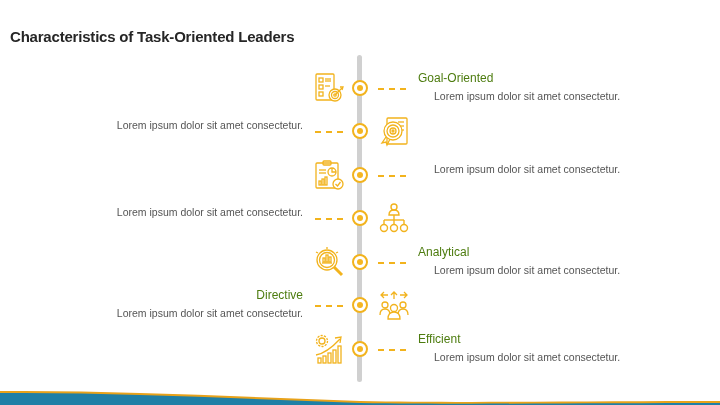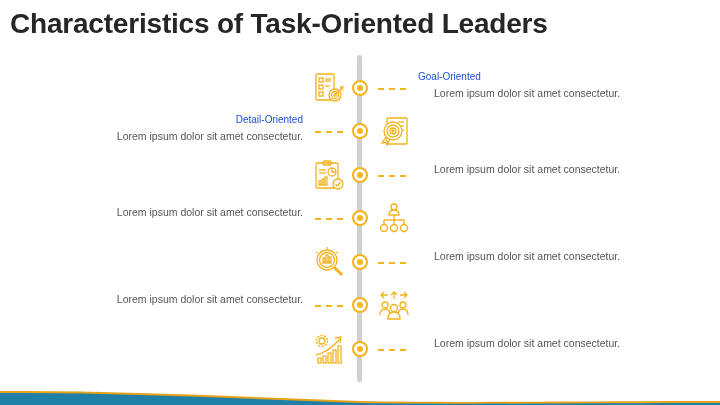--- a/index.html
+++ b/index.html
@@ -1,25 +1,25 @@
 <!DOCTYPE html>
 <html><head>
 <meta charset="utf-8">
 <style>
   html, body { margin:0; padding:0; }
   body { width:720px; height:405px; position:relative; overflow:hidden; background:#ffffff; font-family:"Liberation Sans", sans-serif; }
-  .title { position:absolute; left:10px; top:8px; font-size:28px; font-weight:bold; color:#262626; letter-spacing:-0.2px; white-space:nowrap; }
+  .title { position:absolute; left:10px; top:28px; font-size:15px; font-weight:bold; color:#262626; letter-spacing:-0.2px; white-space:nowrap; }
   .spine { position:absolute; left:357px; top:55px; width:5px; height:327px; background:#d0d0d0; border-radius:3px; }
   .node { position:absolute; width:16px; height:16px; border:2px solid #f2b31d; border-radius:50%; background:#fff; box-sizing:border-box; }
   .node::after { content:""; position:absolute; left:3px; top:3px; width:6px; height:6px; border-radius:50%; background:#f5b622; }
   .dash { position:absolute; height:0; border-top:2px dashed #f2b31d; width:28px; }
   .icon { position:absolute; width:32px; height:32px; }
   .icon svg { width:100%; height:100%; }
   .item { position:absolute; width:240px; }
-  .item .head { font-size:10px; color:#1d4ed8; white-space:nowrap; }
+  .item .head { font-size:12px; color:#4d7c0f; white-space:nowrap; }
   .item .desc { font-size:10.5px; color:#555; margin-top:5px; white-space:nowrap;padding-left:16px; }
   .item.right { left:418px; text-align:left; }
   .item.left { left:63px; text-align:right; }
   .footer { position:absolute; left:0; bottom:0; width:720px; height:24px; }
 </style>
 </head>
 <body>
 
 <div class="title">Characteristics of Task-Oriented Leaders</div>
 
@@ -57,21 +57,20 @@
       <line x1="22" y1="11" x2="26" y2="11"></line>
       <line x1="23" y1="15" x2="26" y2="15"></line>
     <circle cx="15" cy="16" r="9" fill="#fff"></circle>
       <circle cx="15" cy="16" r="6"></circle>
       <circle cx="15" cy="16" r="3"></circle>
       <circle cx="15" cy="16" r="1"></circle>
     <path d="M8 22 L4 28 L8 27 L9 30 L12 24"></path>
   </svg>
 </div>
 <div class="item left" style="top:114px;">
-  <div class="head">Detail-Oriented</div>
   <div class="desc">Lorem ipsum dolor sit amet consectetur.</div>
 </div>
 
 <div class="icon" style="left:313px;top:159px;">
   <svg viewBox="0 0 32 32" fill="none" stroke="#f2b31d" stroke-width="1.3">
     <rect x="3" y="4" width="22" height="25" rx="1"></rect>
     <rect x="10" y="2" width="8" height="4" rx="1"></rect>
     <circle cx="19" cy="13" r="4"></circle>
       <path d="M19 9 L19 13 L23 13"></path>
     <line x1="6" y1="11" x2="13" y2="11"></line>
@@ -119,57 +118,60 @@
     <line x1="9" y1="17" x2="19" y2="17"></line>
     <line x1="21" y1="21" x2="29" y2="29" stroke-width="3"></line>
     <line x1="14" y1="1" x2="14" y2="3"></line>
       <line x1="3" y1="6" x2="5" y2="7"></line>
       <line x1="25" y1="6" x2="23" y2="7"></line>
   </svg>
 </div>
 <div class="node" style="left:352px;top:254px;"></div>
 <div class="dash" style="left:378px;top:262px;"></div>
 <div class="item right" style="top:245px;">
+  <div class="head">Analytical</div>
   <div class="desc">Lorem ipsum dolor sit amet consectetur.</div>
 </div>
 
 <div class="dash" style="left:315px;top:305px;"></div>
 <div class="node" style="left:352px;top:297px;"></div>
 <div class="icon" style="left:378px;top:289px;">
   <svg viewBox="0 0 32 32" fill="none" stroke="#f2b31d" stroke-width="1.3">
     <path d="M16 10 L16 3 M13 6 L16 3 L19 6"></path>
     <path d="M10 6 L3 6 M6 3 L3 6 L6 9"></path>
     <path d="M22 6 L29 6 M26 3 L29 6 L26 9"></path>
     <circle cx="7" cy="16" r="3"></circle>
       <path d="M2 26 Q2 20 7 20 Q12 20 12 26"></path>
     <circle cx="25" cy="16" r="3"></circle>
       <path d="M20 26 Q20 20 25 20 Q30 20 30 26"></path>
     <circle cx="16" cy="19" r="3.5" fill="#fff"></circle>
       <path d="M10 30 Q10 23 16 23 Q22 23 22 30 Z" fill="#fff"></path>
   </svg>
 </div>
 <div class="item left" style="top:288px;">
+  <div class="head">Directive</div>
   <div class="desc">Lorem ipsum dolor sit amet consectetur.</div>
 </div>
 
 <div class="icon" style="left:313px;top:333px;">
   <svg viewBox="0 0 32 32" fill="none" stroke="#f2b31d" stroke-width="1.3">
     <circle cx="9" cy="8" r="3"></circle>
       <circle cx="9" cy="8" r="5.5" stroke-dasharray="2.2 1.2"></circle>
     <path d="M3 22 Q14 20 27 6"></path>
       <path d="M22 5 L28 4 L27 10"></path>
     <rect x="5" y="25" width="3" height="5"></rect>
       <rect x="10" y="23" width="3" height="7"></rect>
       <rect x="15" y="20" width="3" height="10"></rect>
       <rect x="20" y="17" width="3" height="13"></rect>
       <rect x="25" y="13" width="3" height="17"></rect>
   </svg>
 </div>
 <div class="node" style="left:352px;top:341px;"></div>
 <div class="dash" style="left:378px;top:349px;"></div>
 <div class="item right" style="top:332px;">
+  <div class="head">Efficient</div>
   <div class="desc">Lorem ipsum dolor sit amet consectetur.</div>
 </div>
 
 <svg class="footer" viewBox="0 0 720 24" preserveAspectRatio="none">
   <path d="M0 10 C120 9 240 16 360 20 C460 22 600 20 720 20 L720 24 L0 24 Z" fill="#e8a21a"></path>
   <path d="M0 12 C120 11 240 18 360 22 C460 23.5 600 22 720 22 L720 24 L0 24 Z" fill="#1f7fa6"></path>
 </svg>
 
 </body></html>

